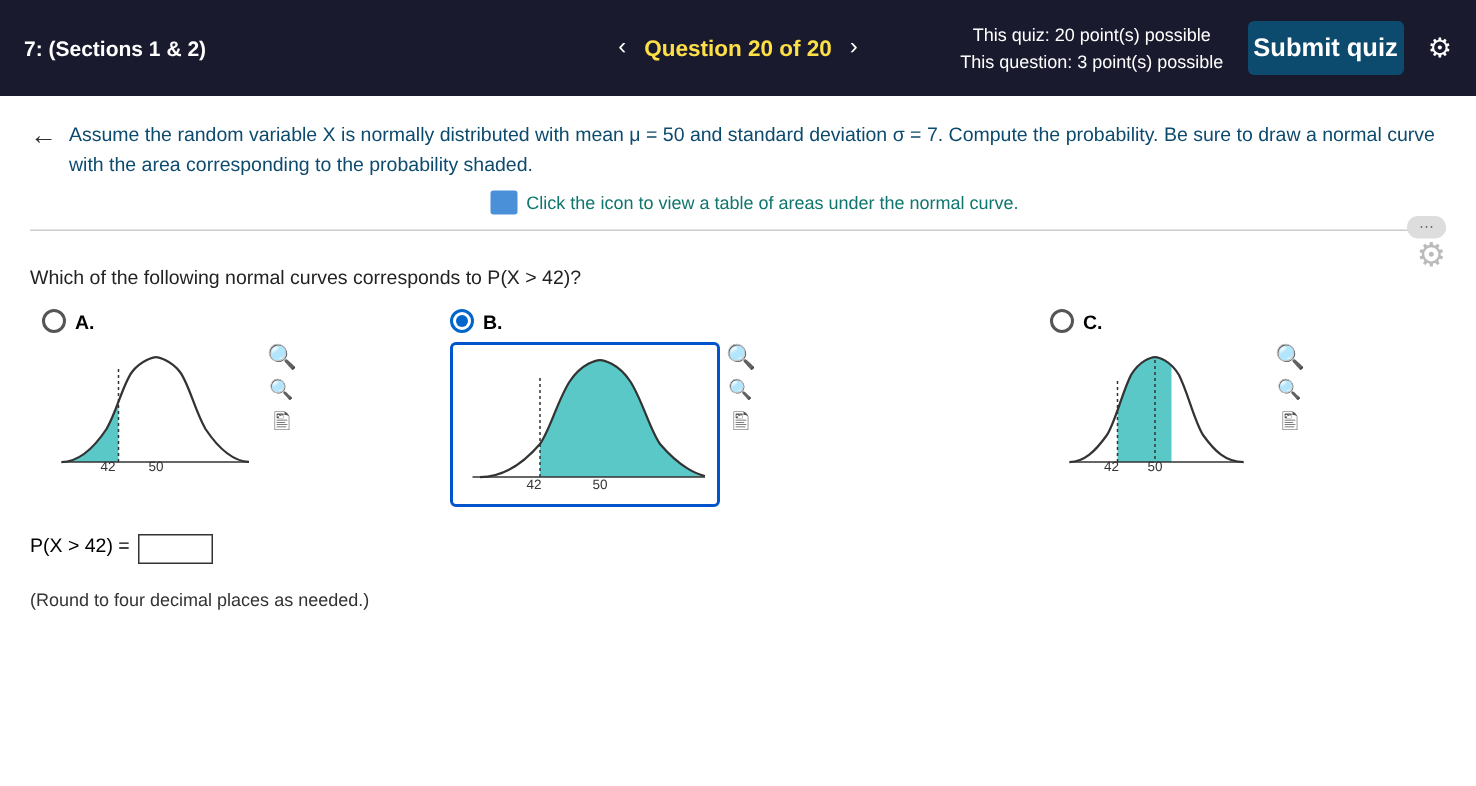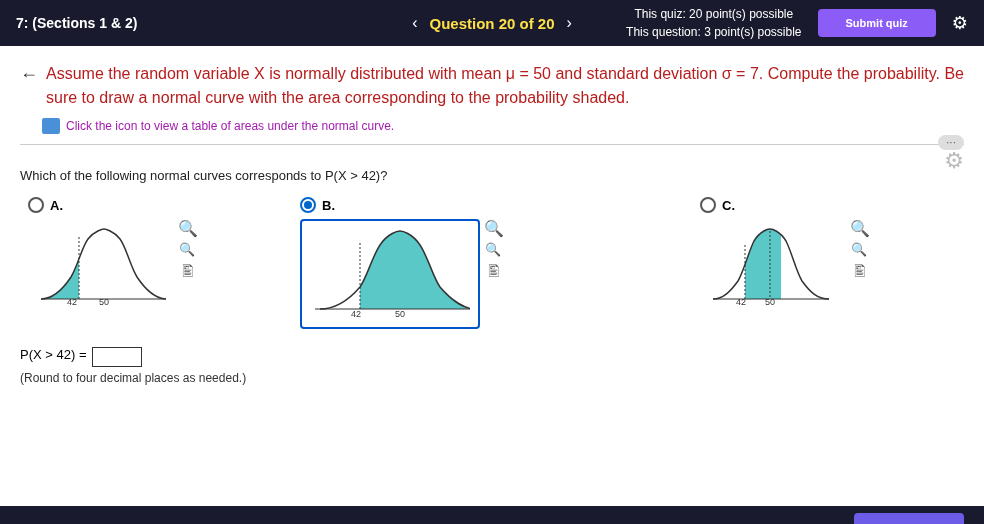--- a/index.html
+++ b/index.html
@@ -4,21 +4,21 @@
   <style>
     * { box-sizing: border-box; margin: 0; padding: 0; }
     body { font-family: Arial, sans-serif; font-size: 13px; background: #f0f0f0; width: 984px; min-height: 524px; overflow-x: hidden; }
 
     .top-bar {
       display: flex;
       align-items: center;
       background: #1a1a2e;
       color: white;
       padding: 8px 16px;
-      height: 46px;
+      height: 64px;
       position: relative;
     }
     .top-bar-title { font-size: 14px; font-weight: bold; color: white; flex: 0 0 auto; }
     .nav-center {
       display: flex;
       align-items: center;
       gap: 12px;
       position: absolute;
       left: 50%;
       transform: translateX(-50%);
@@ -33,27 +33,27 @@
     }
     .question-label { color: #fde047; font-size: 15px; font-weight: bold; }
     .top-right {
       margin-left: auto;
       display: flex;
       align-items: center;
       gap: 16px;
     }
     .quiz-points { color: white; font-size: 12px; text-align: center; line-height: 1.5; }
     .submit-quiz-btn-top {
-      background: #8b5cf6;
+      background: #0c4a6e;
       color: white;
       border: none;
-      padding: 8px 28px;
+      padding: 8px 4px;
       border-radius: 4px;
       cursor: pointer;
-      font-size: 11px;
+      font-size: 17px;
       font-weight: bold;
     }
     .gear-icon { color: white; font-size: 18px; cursor: pointer; }
 
     .main-content {
       background: white;
       margin: 0;
       padding: 16px 20px;
       min-height: 460px;
     }
@@ -67,36 +67,37 @@
       margin-right: 8px;
     }
 
     .question-header {
       display: flex;
       align-items: flex-start;
       margin-bottom: 8px;
     }
 
     .question-text {
-      font-size: 16px;
-      color: #b91c1c;
+      font-size: 13px;
+      color: #0c4a6e;
       line-height: 1.5;
       flex: 1;
     }
 
     .px42 { color: #333; font-size: 13px; margin: 6px 0 6px 24px; }
 
     .table-link {
       display: flex;
       align-items: center;
       gap: 6px;
       margin-left: 22px;
       margin-bottom: 10px;
-      color: #a21caf;
+      color: #0f766e;
       font-size: 12px;
+      justify-content: center;
     }
     .table-icon {
       width: 18px;
       height: 16px;
       background: #4a90d9;
       border-radius: 2px;
       display: inline-block;
     }
 
     .divider {
@@ -208,21 +209,21 @@
     .answer-input {
       border: 1px solid #333;
       width: 50px;
       height: 20px;
       font-size: 13px;
       padding: 2px 4px;
     }
     .answer-note {
       font-size: 12px;
       color: #333;
-      margin-top: 4px;
+      margin-top: 17px;
       margin-left: 0;
     }
 
     .bottom-bar {
       background: #1a1a2e;
       padding: 10px 20px;
       display: flex;
       justify-content: flex-end;
       align-items: center;
       height: 44px;

